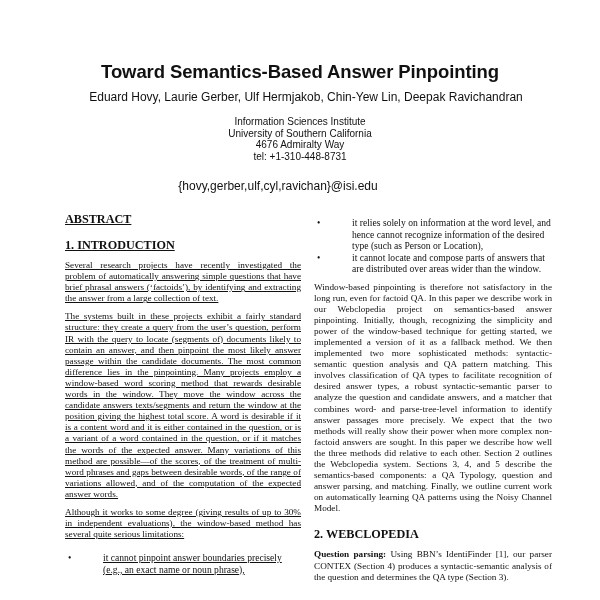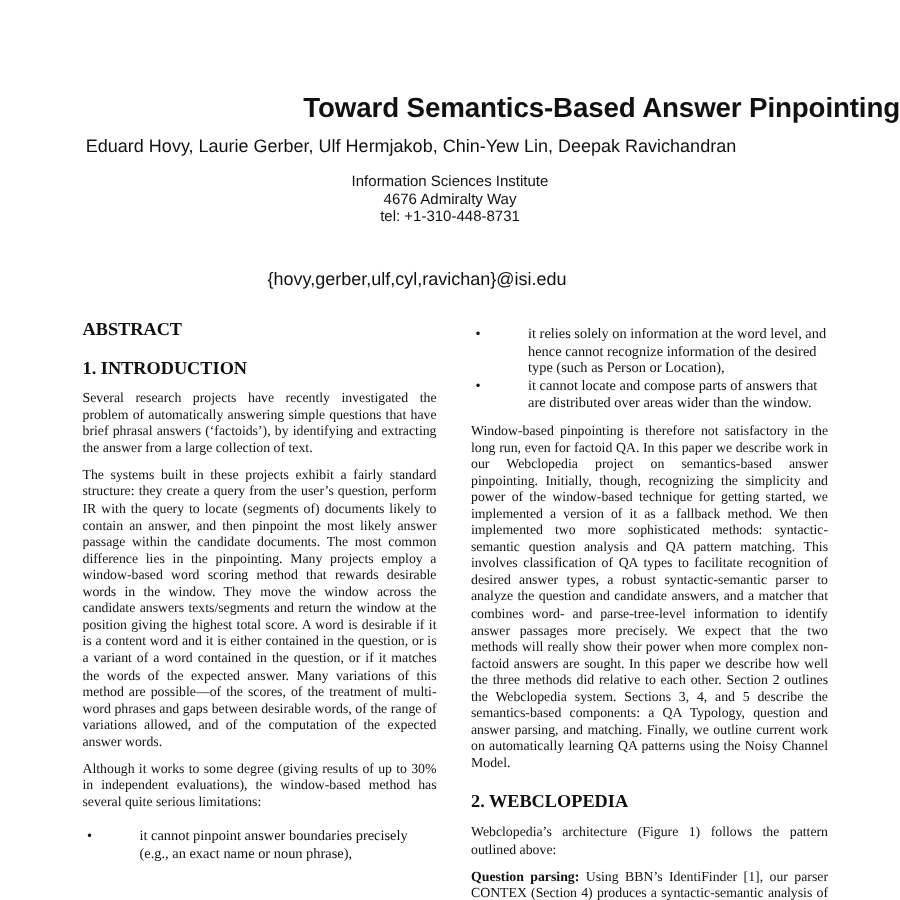--- a/index.html
+++ b/index.html
@@ -1,41 +1,42 @@
 <!DOCTYPE html>
 <html><head>
 <meta charset="utf-8">
 <style>
   html, body { margin: 0; padding: 0; background: #ffffff; }
   body { width: 600px; height: 600px; overflow: hidden; position: relative; color: #111; }
   .header { position: absolute; left: 0; top: 0; width: 600px; text-align: center; font-family: "Liberation Sans", sans-serif; }
-  .title { position: absolute; top: 61px; left: 0; width: 600px; font-size: 18.5px; font-weight: bold; letter-spacing: -0.1px; text-align: right; }
-  .authors { position: absolute; top: 90px; left: 0; width: 548px; font-size: 12px; }
+  .title { position: absolute; top: 61px; left: 0; width: 600px; font-size: 18.5px; font-weight: bold; letter-spacing: -0.1px; }
+  .authors { position: absolute; top: 90px; left: 0; width: 548px; font-size: 12px; padding-left: 32px; }
   .affil { position: absolute; top: 116px; left: 0; width: 600px; font-size: 10px; line-height: 11.6px; }
   .email { position: absolute; top: 179px; left: 0; width: 556px; font-size: 12px; }
   .col { position: absolute; top: 212px; font-family: "Liberation Serif", serif; font-size: 9.2px; line-height: 11.1px; text-align: justify; }
-  .col.left { left: 55px; width: 236px; }
+  .col.left { left: 65px; width: 236px; text-decoration: underline; }
   .col.right { left: 314px; width: 238px; }
   h2 { font-family: "Liberation Serif", serif; font-weight: bold; margin: 0; font-size: 12.2px; line-height: 14px; }
   p { margin: 0 0 7px 0; }
   .sec-head { margin: 12px 0 8px 0; }
   .abs-head { margin: 0 0 1px 0; }
   ul { list-style: none; margin: 0; padding: 0; }
   li { position: relative; padding-left: 38px; margin: 0; text-align: left; font-size: 9.6px; line-height: 11.5px; }
   li .bullet { position: absolute; left: 3px; top: 0; }
   .run-head { font-weight: bold; }
 </style>
 </head>
 <body>
 
 <div class="header">
   <div class="title">Toward Semantics-Based Answer Pinpointing</div>
   <div class="authors">Eduard Hovy, Laurie Gerber, Ulf Hermjakob, Chin-Yew Lin, Deepak Ravichandran</div>
   <div class="affil">
     <div>Information Sciences Institute</div>
+    <div>University of Southern California</div>
     <div>4676 Admiralty Way</div>
     <div>tel: +1-310-448-8731</div>
   </div>
   <div class="email">{hovy,gerber,ulf,cyl,ravichan}@isi.edu</div>
 </div>
 
 <div class="col left">
   <h2 class="abs-head">ABSTRACT</h2>
   <h2 class="sec-head">1.  INTRODUCTION</h2>
   <p>Several research projects have recently investigated the problem of automatically answering simple questions that have brief phrasal answers (‘factoids’), by identifying and extracting the answer from a large collection of text.</p>
@@ -46,15 +47,14 @@
   </ul>
 </div>
 
 <div class="col right" style="top:217px">
   <ul style="margin-bottom:7px">
     <li><span class="bullet">•</span><span>it relies solely on information at the word level, and hence cannot recognize information of the desired type (such as Person or Location),</span></li>
     <li><span class="bullet">•</span><span>it cannot locate and compose parts of answers that are distributed over areas wider than the window.</span></li>
   </ul>
   <p>Window-based pinpointing is therefore not satisfactory in the long run, even for factoid QA.  In this paper we describe work in our Webclopedia project on semantics-based answer pinpointing. Initially, though, recognizing the simplicity and power of the window-based technique for getting started, we implemented a version of it as a fallback method.  We then implemented two more sophisticated methods: syntactic-semantic question analysis and QA pattern matching.  This involves classification of QA types to facilitate recognition of desired answer types, a robust syntactic-semantic parser to analyze the question and candidate answers, and a matcher that combines word- and parse-tree-level information to identify answer passages more precisely.  We expect that the two methods will really show their power when more complex non-factoid answers are sought.  In this paper we describe how well the three methods did relative to each other.  Section 2 outlines the Webclopedia system.  Sections 3, 4, and 5 describe the semantics-based components: a QA Typology, question and answer parsing, and matching.  Finally, we outline current work on automatically learning QA patterns using the Noisy Channel Model.</p>
   <h2 class="sec-head" style="margin-top:13px">2.  WEBCLOPEDIA</h2>
-  <p>Webclopedia’s architecture (Figure 1) follows the pattern outlined above:</p>
   <p><span class="run-head">Question parsing:</span><span>  Using BBN’s IdentiFinder [1], our parser CONTEX (Section 4) produces a syntactic-semantic analysis of the question and determines the QA type (Section 3).</span></p>
 </div>
 
 </body></html>

